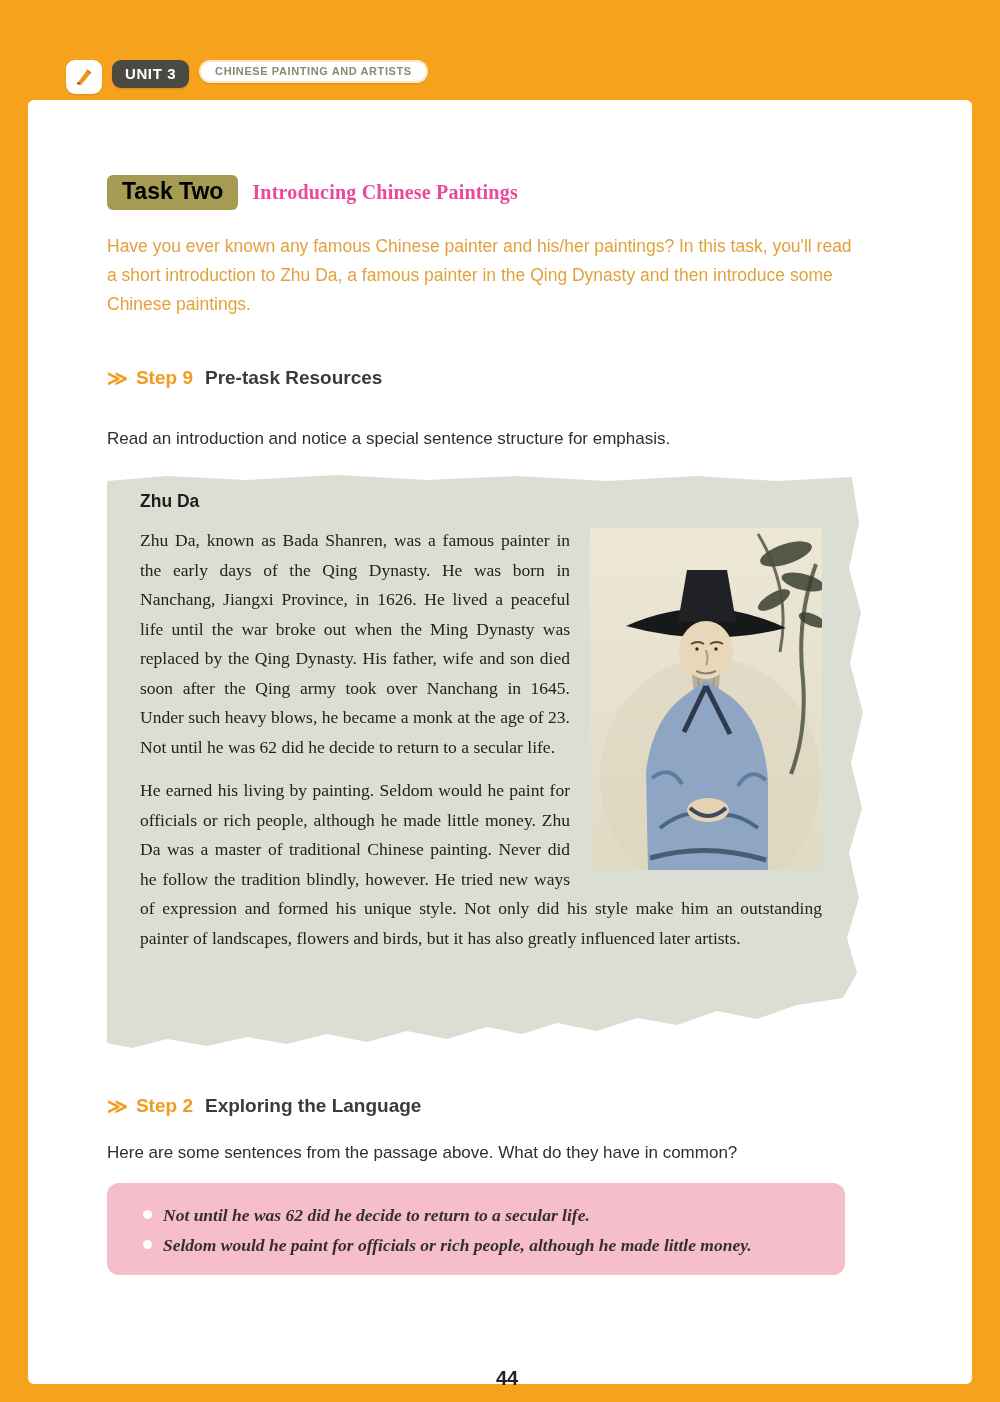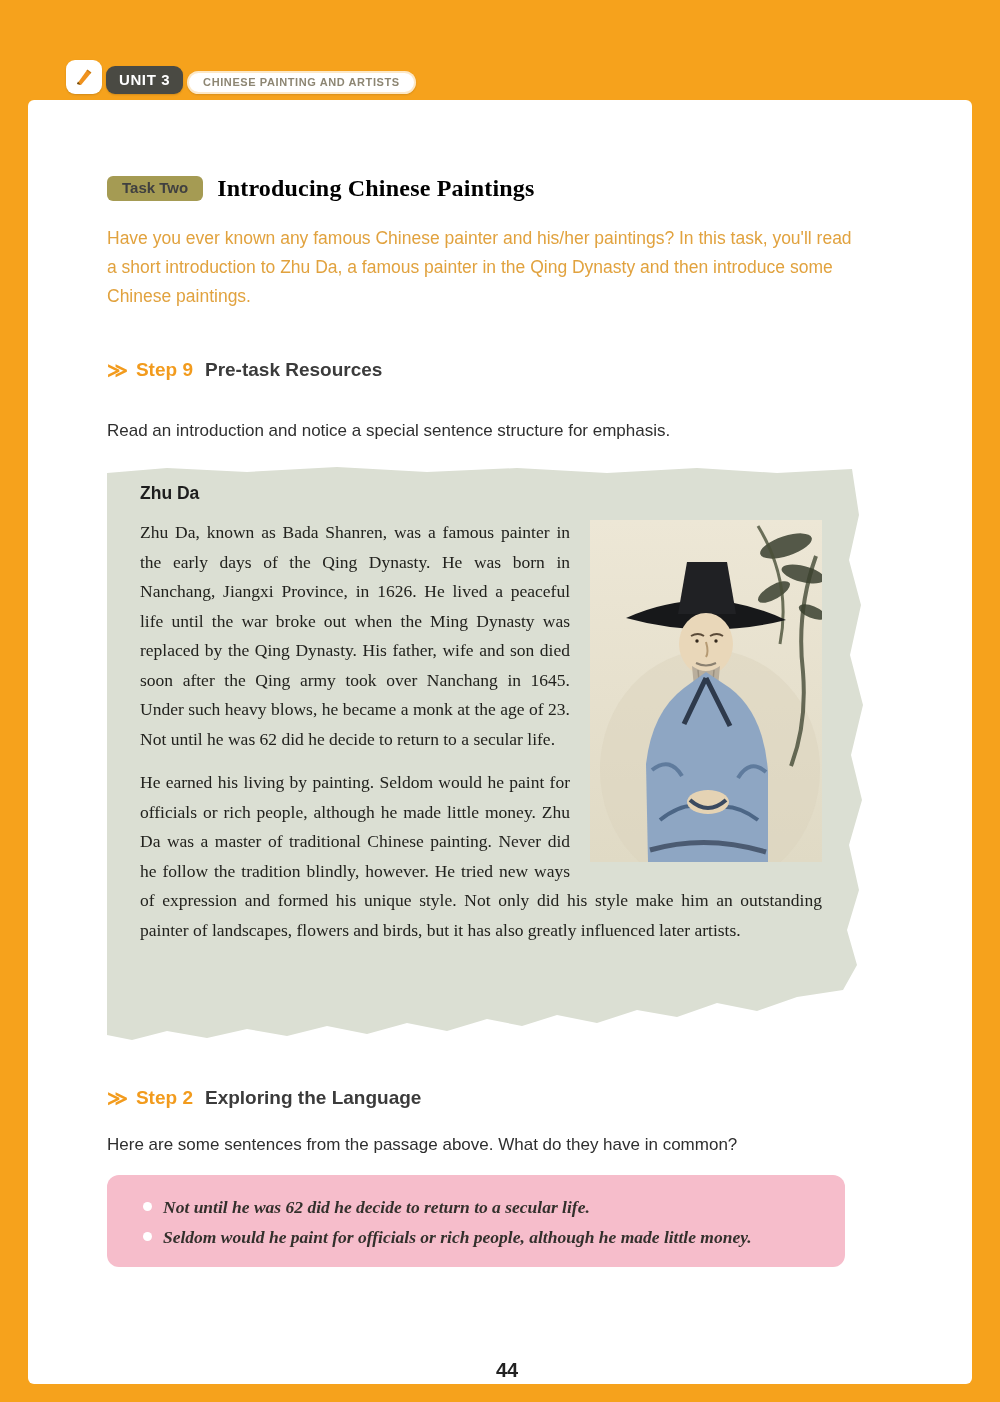--- a/index.html
+++ b/index.html
@@ -3,21 +3,21 @@
 <meta charset="utf-8">
 <style>
   * { margin:0; padding:0; box-sizing:border-box; }
   html,body { background:#888; }
   .canvas {
     position:relative; width:1000px; height:1402px;
     background:#F6A21C; overflow:hidden;
     font-family:"Liberation Sans", sans-serif;
   }
   
-  .unit-header { position:absolute; left:66px; top:60px; display:flex; align-items:flex-end; gap:4px; z-index:3; }
+  .unit-header { position:absolute; left:66px; top:60px; display:flex; align-items:flex-start; gap:10px; z-index:3; }
   .pen-box {
     width:36px; height:34px; background:#fff; border-radius:9px;
     display:flex; align-items:center; justify-content:center;
     box-shadow:0 1px 2px rgba(0,0,0,.15);
   }
   .unit-badge {
     background:#4A4A43; color:#fff; font-weight:bold; font-size:15px;
     letter-spacing:.6px; padding:5px 13px 6px; border-radius:9px;
     box-shadow:0 1px 2px rgba(0,0,0,.15);
   }
@@ -28,27 +28,27 @@
   }
   
   .sheet {
     position:absolute; left:28px; right:28px; top:100px; bottom:18px;
     background:#fff; border-radius:6px;
   }
   .content { position:relative; padding:75px 65px 0 79px; }
   
   .task-heading { display:flex; align-items:center; gap:14px; }
   .task-badge {
-    background:#A59B53; color:#404040; font-weight:bold; font-size:15px;
+    background:#A59B53; color:#000000; font-weight:bold; font-size:23px;
     padding:3px 15px 5px; border-radius:6px;
     font-family:"Liberation Sans", sans-serif;
   }
   .task-title {
-    font-family:"Liberation Serif", serif; font-weight:bold; font-size:24px;
-    color:#000000; letter-spacing:.2px;
+    font-family:"Liberation Serif", serif; font-weight:bold; font-size:20px;
+    color:#ec4899; letter-spacing:.2px;
   }
   .intro {
     margin-top:22px; width:745px; color:#E1A23E; font-size:17.5px;
     line-height:29px;
   }
   
   .step-heading { display:flex; align-items:baseline; gap:8px; margin-top:46px; }
   .chev { color:#F29B1D; font-weight:bold; font-size:20px; transform:translateY(1px); }
   .step-label { color:#F29B1D; font-weight:bold; font-size:19px; }
   .step-title { color:#3B3B3B; font-weight:bold; font-size:19px; margin-left:4px; }

